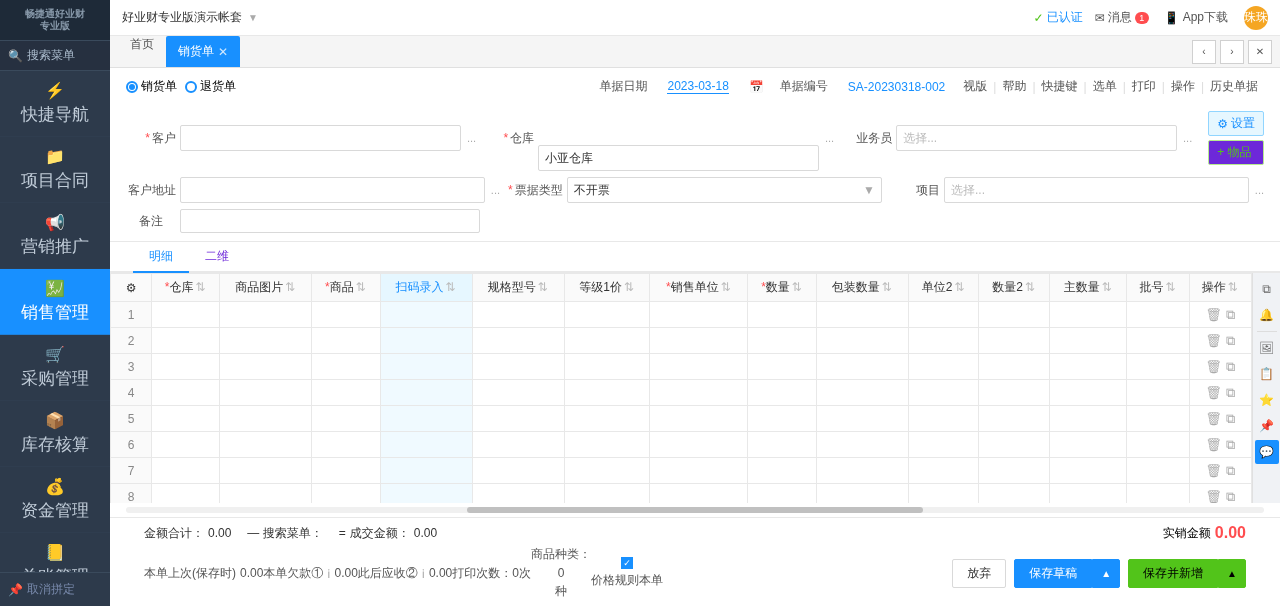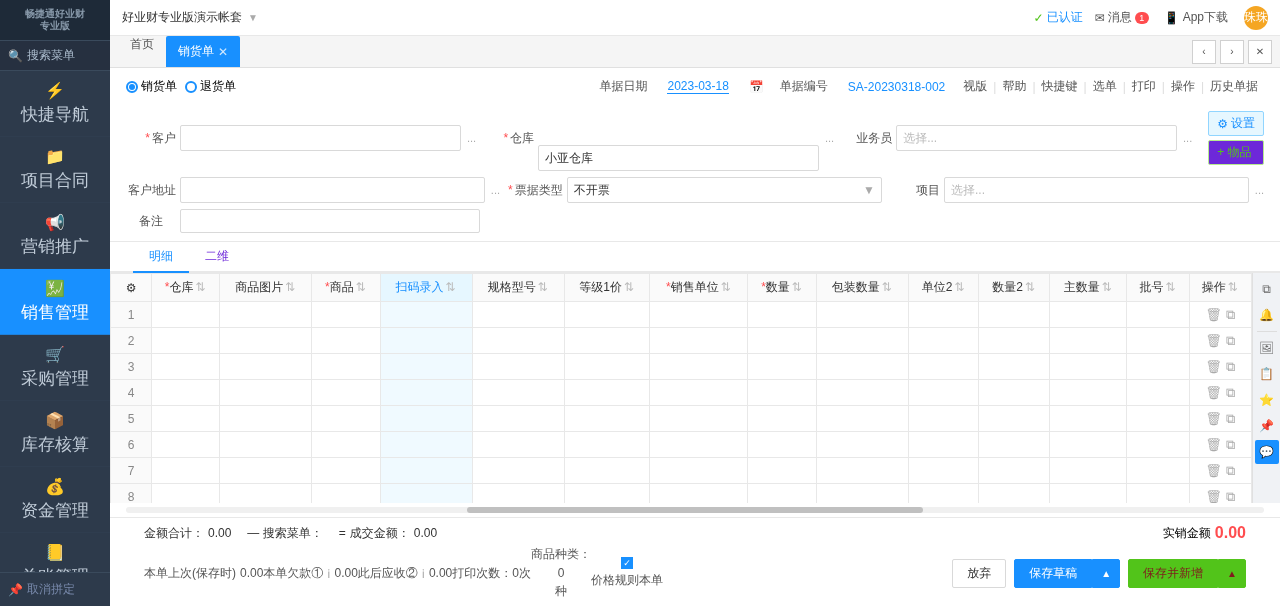--- a/index.html
+++ b/index.html
@@ -86,21 +86,21 @@
     .footer-sum { display: flex; align-items: center; gap: 4px; color: #333; }
     .footer-row2 { display: flex; align-items: center; gap: 0; }
     .footer-info { display: flex; align-items: center; gap: 4px; color: #555; font-size: 11px; }
     .footer-right { margin-left: auto; display: flex; align-items: center; gap: 8px; }
     .btn { border: none; border-radius: 2px; padding: 5px 14px; cursor: pointer; font-size: 12px; }
     .btn-default { background: white; border: 1px solid #d9d9d9; color: #333; }
     .btn-split { display: flex; align-items: stretch; }
     .btn-split .main-btn { border-radius: 2px 0 0 2px; }
     .btn-split .arrow-btn { border-radius: 0 2px 2px 0; border-left: 1px solid rgba(255,255,255,0.3); padding: 5px 8px; cursor: pointer; font-size: 10px; }
     .btn-split.primary .main-btn, .btn-split.primary .arrow-btn { background: #1890ff; color: white; border: 1px solid #1890ff; }
-    .btn-split.success .main-btn, .btn-split.success .arrow-btn { background: #52c41a; color: #7f1d1d; border: 1px solid #52c41a; text-align: center; }
+    .btn-split.success .main-btn, .btn-split.success .arrow-btn { background: #52c41a; color: #000000; border: 1px solid #52c41a; text-align: center; }
 
     
     .right-panel { width: 28px; background: #f0f2f5; border-left: 1px solid #e0e0e0; display: flex; flex-direction: column; align-items: center; padding: 4px 0; gap: 2px; }
     .rp-icon { width: 24px; height: 24px; display: flex; align-items: center; justify-content: center; cursor: pointer; color: #666; border-radius: 2px; font-size: 12px; }
     .rp-icon.active { background: #1890ff; color: white; }
     .rp-divider { height: 1px; background: #ddd; width: 20px; margin: 2px 0; }
 
     .scrollbar-track { height: 6px; background: #f0f0f0; margin: 2px 16px; border-radius: 3px; }
     .scrollbar-thumb { height: 6px; background: #c0c0c0; border-radius: 3px; width: 40%; margin-left: 30%; }
 

